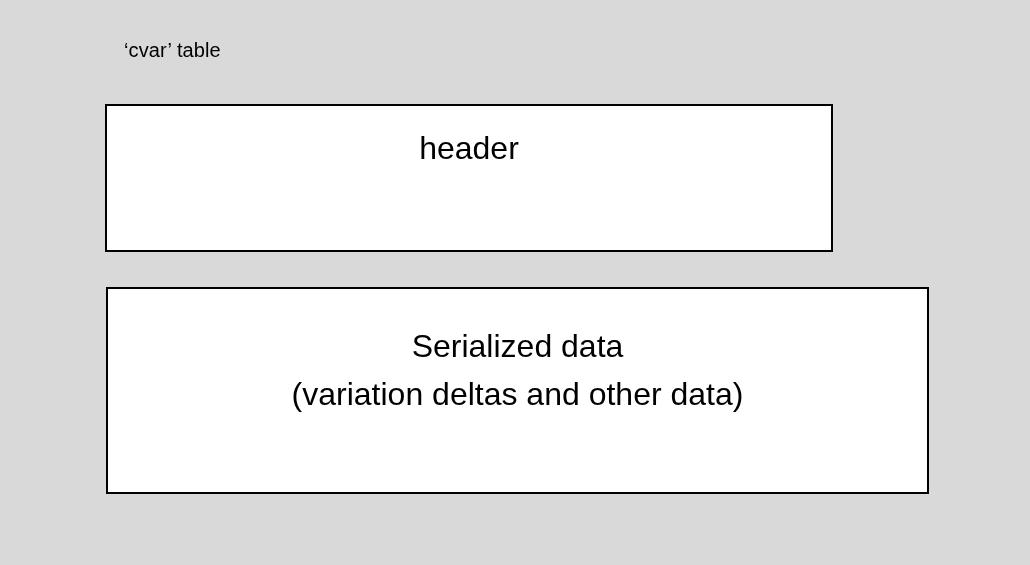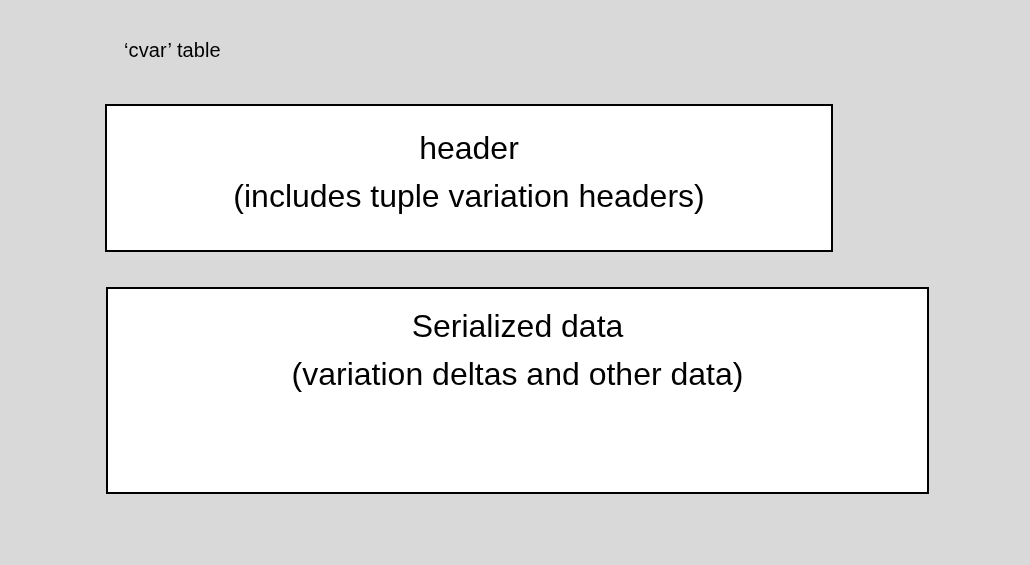--- a/index.html
+++ b/index.html
@@ -47,41 +47,40 @@
     height: 148px;
     justify-content: flex-start;
     padding-top: 18px;
   }
   .block-data {
     left: 106px;
     top: 287px;
     width: 823px;
     height: 207px;
     justify-content: flex-start;
-    padding-top: 13px;
+    padding-top: 33px;
   }
   .block-line {
     font-size: 32px;
     line-height: 48px;
     font-weight: 400;
     text-align: center;
     white-space: nowrap;
     color: #000000;
   }
 </style>
 </head>
 <body>
 
 <div class="slide">
 
   <div class="slide-title">‘cvar’ table</div>
 
   <div class="block block-header">
     <div class="block-line">header</div>
-    <div class="block-line">(includes tuple variation headers)</div>
   </div>
 
   <div class="block block-data">
     <div class="block-line">Serialized data</div>
     <div class="block-line">(variation deltas and other data)</div>
   </div>
 
 </div>
 
 </body></html>

